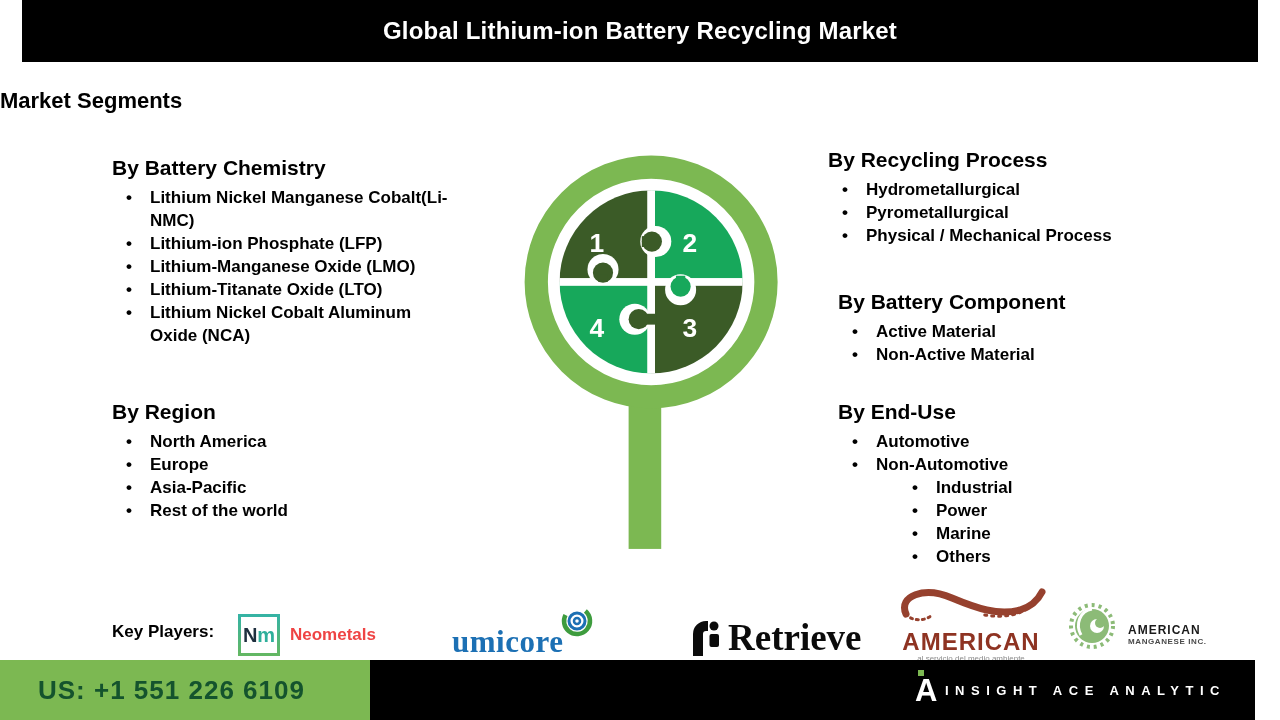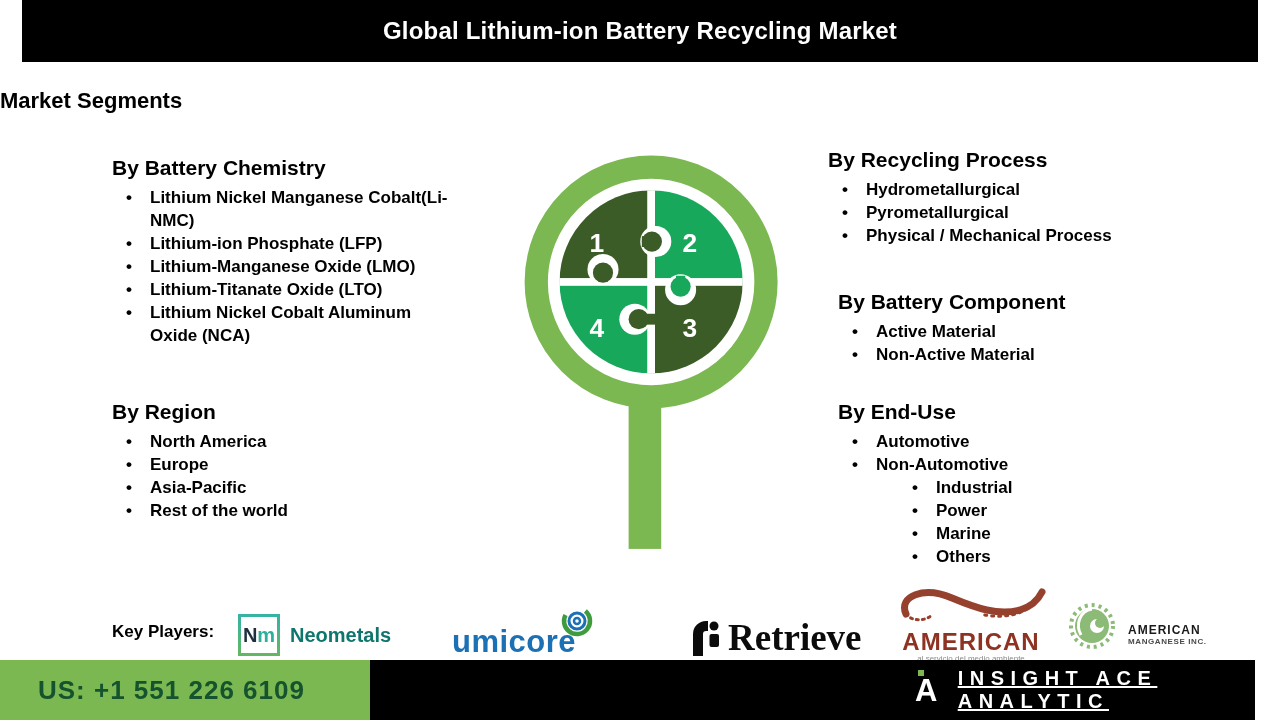--- a/index.html
+++ b/index.html
@@ -34,22 +34,22 @@
   .magnifier{position:absolute;left:480px;top:150px;}
 
   
   .kp-label{position:absolute;left:112px;top:622px;font-size:17px;font-weight:bold;}
   .logo{position:absolute;display:flex;align-items:center;}
   .logo-neometals{left:238px;top:614px;}
   .nm-box{width:36px;height:36px;border:3px solid;border-image:linear-gradient(180deg,#35B3A4,#63B763) 1;
           display:flex;align-items:center;justify-content:center;font-size:20px;font-weight:bold;}
   .nm-box .n{color:#1E2F3E;}
   .nm-box .m{color:#2EAF9B;}
-  .nm-name{margin-left:10px;font-size:20px;font-weight:bold;color:#0f766e;}
-  .logo-umicore{left:452px;top:604px;display:block;}
+  .nm-name{margin-left:10px;font-size:17px;font-weight:bold;color:#ef4444;}
+  .logo-umicore{left:452px;top:604px;display:block;font-family:Liberation Serif, serif;}
   .umicore-rings{position:absolute;left:108px;top:0;}
   .umicore-word{position:absolute;left:0;top:20px;font-size:31px;font-weight:600;color:#1C70B4;
                 letter-spacing:.5px;}
   .logo-retrieve{left:692px;top:616px;}
   .retrieve-word{margin-left:8px;font-family:"Liberation Serif", serif;font-weight:bold;
                  font-size:37px;color:#0b0b0b;}
   .logo-sitrasa{left:893px;top:586px;width:156px;display:block;text-align:center;}
   .sitrasa-word{font-size:24px;font-weight:bold;color:#8E3322;letter-spacing:1px;line-height:24px;}
   .sitrasa-tag{font-size:8px;color:#8a8a8a;line-height:10px;}
   .logo-american{left:1062px;top:594px;}
@@ -59,21 +59,21 @@
 
   
   .footer-green{position:absolute;left:0;top:660px;width:370px;height:60px;background:#7CB852;
                 display:flex;align-items:center;}
   .footer-phone{padding-left:38px;font-size:26px;font-weight:bold;color:#14532d;letter-spacing:1px;}
   .footer-black{position:absolute;left:370px;top:660px;width:885px;height:60px;background:#000;}
   .brand{position:absolute;left:915px;top:660px;height:60px;display:flex;align-items:center;}
   .ia-glyph{position:relative;width:30px;height:40px;}
   .ia-glyph .a{position:absolute;left:0;top:4px;color:#fff;font-size:31px;font-weight:bold;line-height:34px;}
   .ia-glyph .dot{position:absolute;left:3px;top:0;width:6px;height:6px;background:#7CB852;}
-  .brand-name{margin-left:16px;color:#fff;font-size:20px;font-weight:bold;letter-spacing:6.5px;text-decoration:underline;}
+  .brand-name{color:#fff;font-size:13px;font-weight:bold;letter-spacing:6.5px;}
 </style>
 </head>
 <body>
 
 <div class="stage">
 
   <div class="header">
     <div class="title">Global Lithium-ion Battery Recycling Market</div>
   </div>
 

